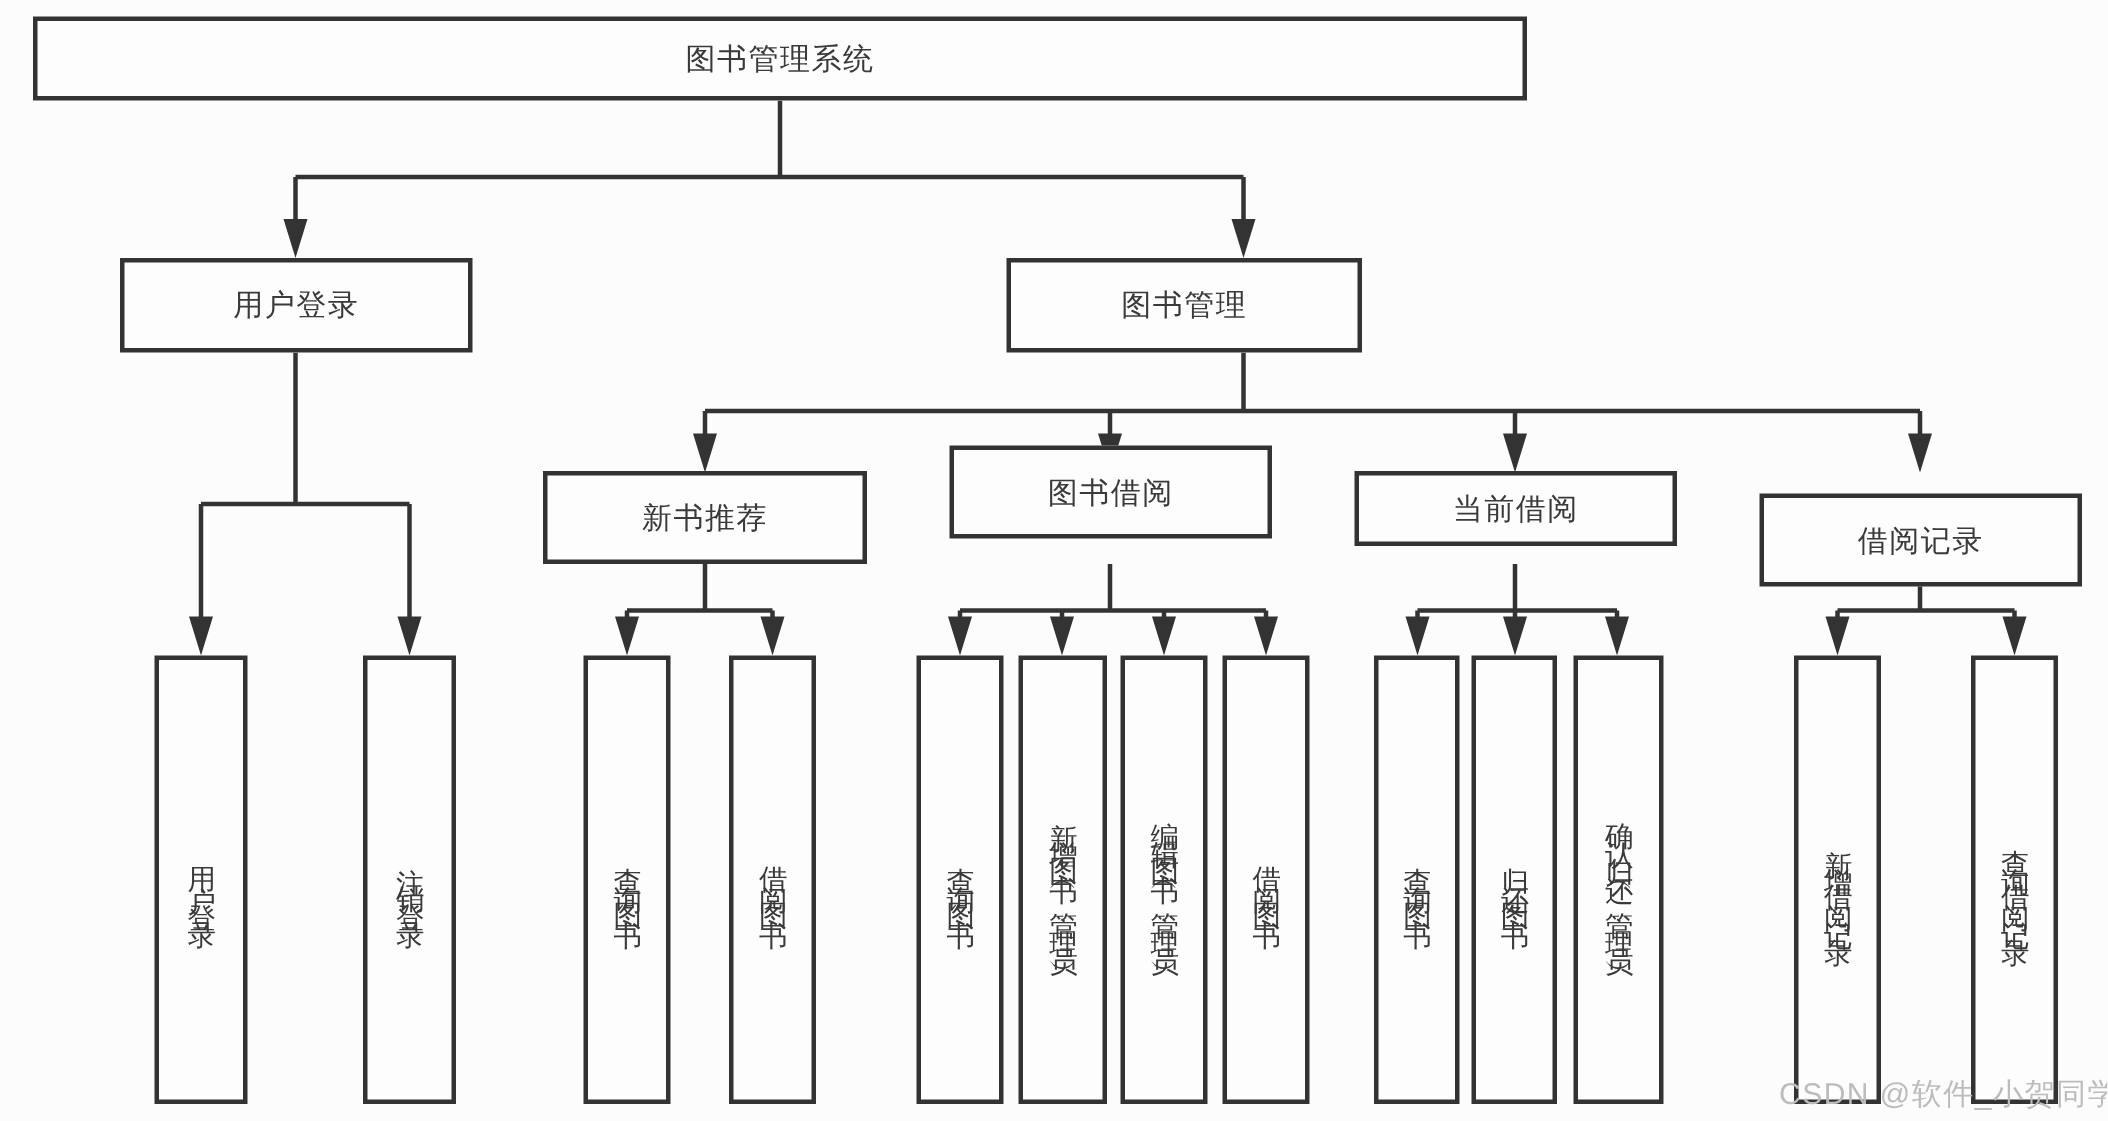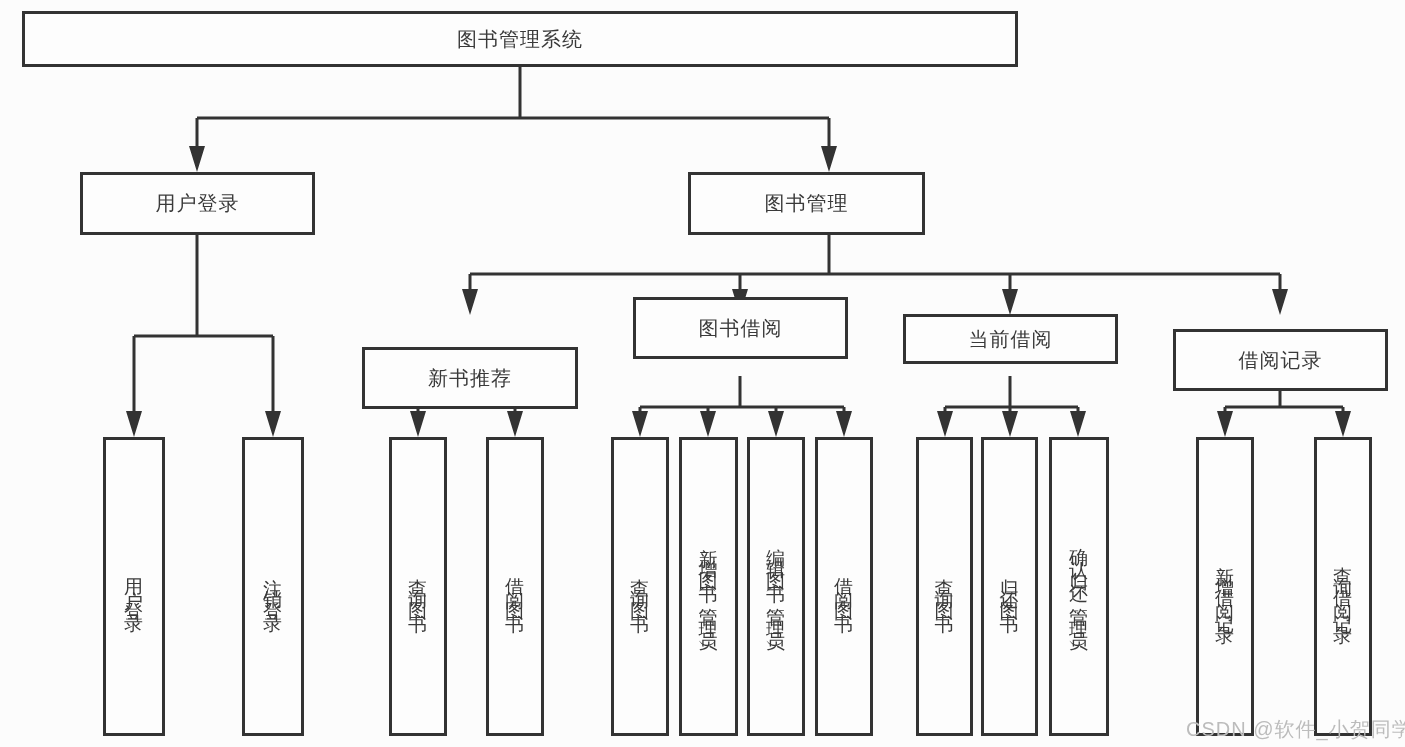--- a/index.html
+++ b/index.html
@@ -55,25 +55,25 @@
       M1217 411 L1233 411 L1225 437 Z  M1335 411 L1351 411 L1343 437 Z"></path>
   </svg>
 
   <div class="node h" style="left:22px;top:11px;width:996px;height:56px;">
     <span>图书管理系统</span>
   </div>
 
   <div class="node h" style="left:80px;top:172px;width:235px;height:63px;">
     <span>用户登录</span>
   </div>
-  <div class="node h" style="left:688px;top:172px;width:237px;height:63px;">
+  <div class="node h" style="left:671px;top:172px;width:237px;height:63px;">
     <span>图书管理</span>
   </div>
 
-  <div class="node h" style="left:362px;top:314px;width:216px;height:62px;margin-top:33px;">
+  <div class="node h" style="left:362px;top:314px;width:216px;height:62px;">
     <span>新书推荐</span>
   </div>
   <div class="node h" style="left:633px;top:297px;width:215px;height:62px;">
     <span>图书借阅</span>
   </div>
   <div class="node h" style="left:903px;top:314px;width:215px;height:50px;">
     <span>当前借阅</span>
   </div>
   <div class="node h" style="left:1173px;top:314px;width:215px;height:62px;margin-top:15px;">
     <span>借阅记录</span>

